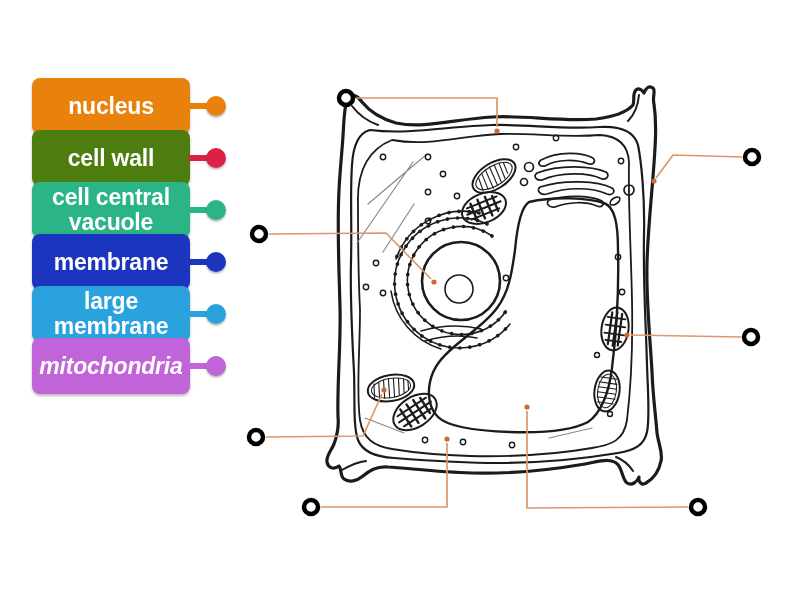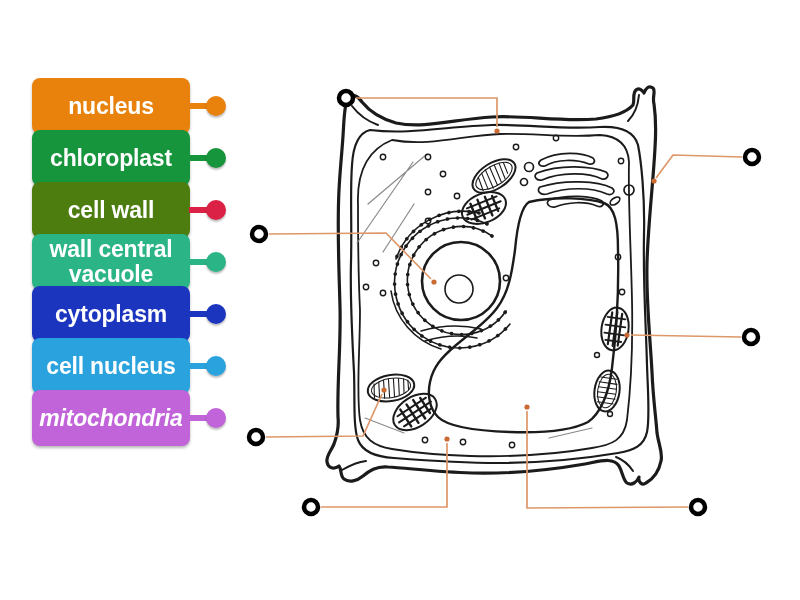--- a/index.html
+++ b/index.html
@@ -28,41 +28,36 @@
 </head>
 <body>
 
 <div id="labels">
     <div class="label-row">
       <div class="label-box" style="background: rgb(232, 130, 13);">nucleus</div>
       <div class="stem" style="background: rgb(232, 130, 13);"></div>
       <div class="knob" style="background: rgb(232, 130, 13);"></div>
     </div>
     <div class="label-row">
-      <div class="label-box" style="background: rgb(23, 149, 60);">chloroplast</div>
-      <div class="stem" style="background: rgb(23, 149, 60);"></div>
-      <div class="knob" style="background: rgb(23, 149, 60);"></div>
-    </div>
-    <div class="label-row">
       <div class="label-box" style="background: #4d7c0f;">cell wall</div>
       <div class="stem" style="background: rgb(219, 33, 69);"></div>
       <div class="knob" style="background: rgb(219, 33, 69);"></div>
     </div>
     <div class="label-row">
-      <div class="label-box" style="background: rgb(43, 180, 134);">wall central vacuole</div>
+      <div class="label-box" style="background: rgb(43, 180, 134);">cell central vacuole</div>
       <div class="stem" style="background: rgb(43, 180, 134);"></div>
       <div class="knob" style="background: rgb(43, 180, 134);"></div>
     </div>
     <div class="label-row">
-      <div class="label-box" style="background: rgb(28, 53, 190);">cytoplasm</div>
+      <div class="label-box" style="background: rgb(28, 53, 190);">membrane</div>
       <div class="stem" style="background: rgb(28, 53, 190);"></div>
       <div class="knob" style="background: rgb(28, 53, 190);"></div>
     </div>
     <div class="label-row">
-      <div class="label-box" style="background: rgb(41, 162, 222);">cell nucleus</div>
+      <div class="label-box" style="background: rgb(41, 162, 222);">large membrane</div>
       <div class="stem" style="background: rgb(41, 162, 222);"></div>
       <div class="knob" style="background: rgb(41, 162, 222);"></div>
     </div>
     <div class="label-row">
       <div class="label-box" style="background: rgb(193, 99, 217); font-style: italic;">mitochondria</div>
       <div class="stem" style="background: rgb(193, 99, 217);"></div>
       <div class="knob" style="background: rgb(193, 99, 217);"></div>
     </div>
   </div>
 

